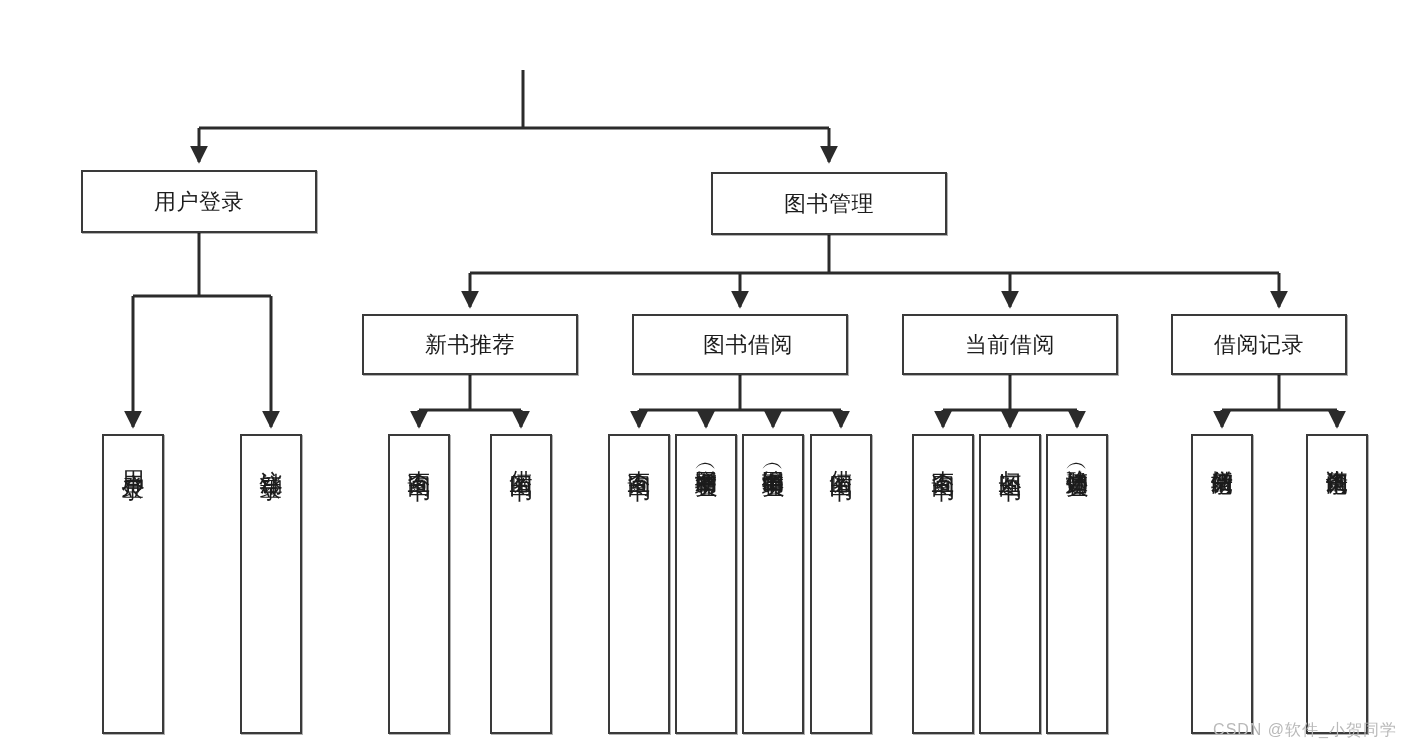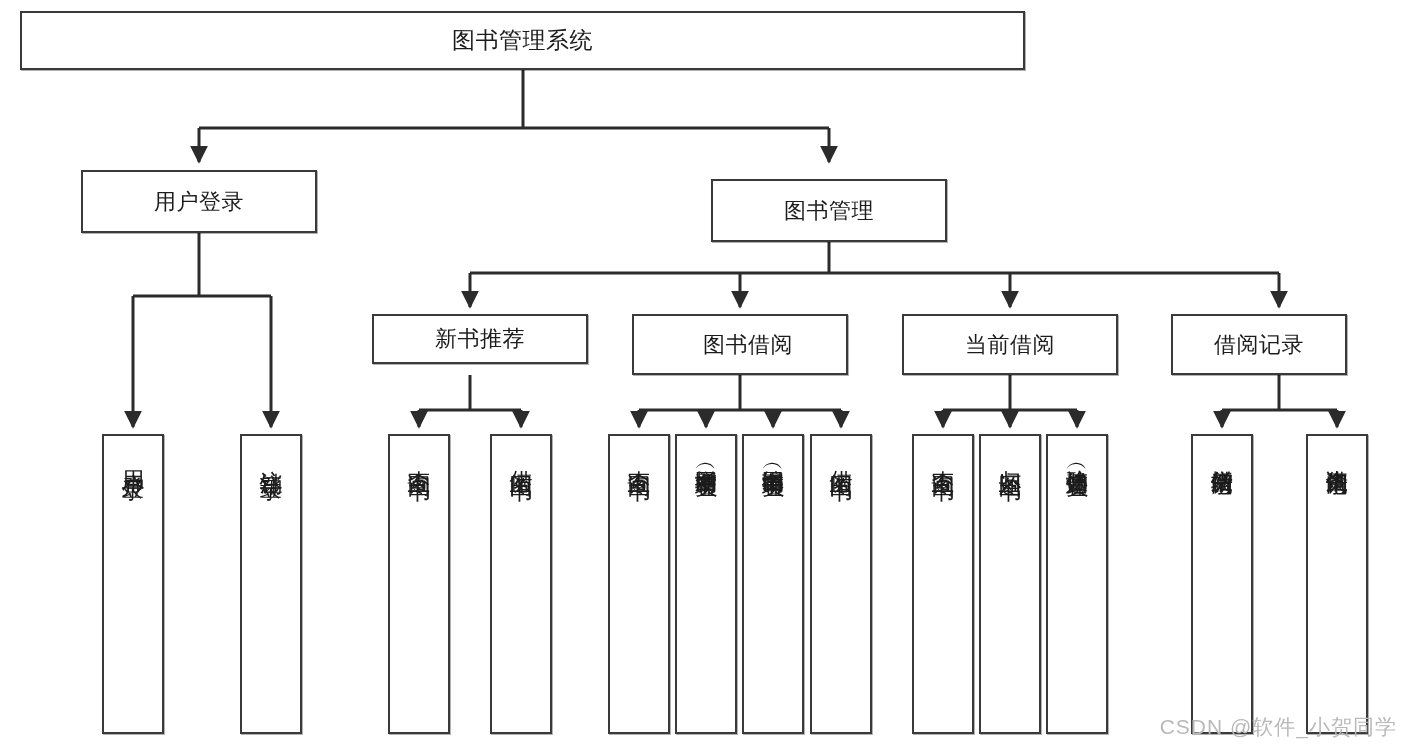--- a/index.html
+++ b/index.html
@@ -48,21 +48,21 @@
     line-height:1.18;
     letter-spacing:3px;
     white-space:nowrap;
   }
   .node.leaf.tall .label{font-size:22px;letter-spacing:1px;}
 
   #watermark{
     position:absolute;
     right:8px;
     bottom:6px;
-    font-size:21px;
+    font-size:16px;
     color:#b9b9b9;
     letter-spacing:1px;
     z-index:5;
     white-space:nowrap;
     font-family:"Liberation Sans","DejaVu Sans",sans-serif;
   }
 </style>
 </head>
 <body>
 
@@ -111,32 +111,29 @@
       <path d="M 1010 410 L 1010 427" marker-end="url(#arrow)"></path>
       <path d="M 1077 410 L 1077 427" marker-end="url(#arrow)"></path>
 
       <path d="M 1279 375 L 1279 410"></path>
       <path d="M 1222 410 L 1337 410"></path>
       <path d="M 1222 410 L 1222 427" marker-end="url(#arrow)"></path>
       <path d="M 1337 410 L 1337 427" marker-end="url(#arrow)"></path>
     </g>
   </svg>
 
-  <div class="node root" style="left:20px;top:11px;width:1005px;height:59px;">
-    <span class="label">图书管理系统</span>
-  </div>
 
   <div class="node level2" style="left:81px;top:170px;width:236px;height:63px;">
     <span class="label">用户登录</span>
   </div>
-  <div class="node level2" style="left:711px;top:179px;width:236px;height:63px;">
+  <div class="node level2" style="left:711px;top:172px;width:236px;height:63px;">
     <span class="label">图书管理</span>
   </div>
 
-  <div class="node level3" style="left:362px;top:314px;width:216px;height:50px;margin-left:10px;">
+  <div class="node level3" style="left:362px;top:314px;width:216px;height:61px;">
     <span class="label">新书推荐</span>
   </div>
   <div class="node level3" style="left:632px;top:314px;width:216px;height:61px;padding-left:16px;">
     <span class="label">图书借阅</span>
   </div>
   <div class="node level3" style="left:902px;top:314px;width:216px;height:61px;">
     <span class="label">当前借阅</span>
   </div>
   <div class="node level3" style="left:1171px;top:314px;width:176px;height:61px;">
     <span class="label">借阅记录</span>

